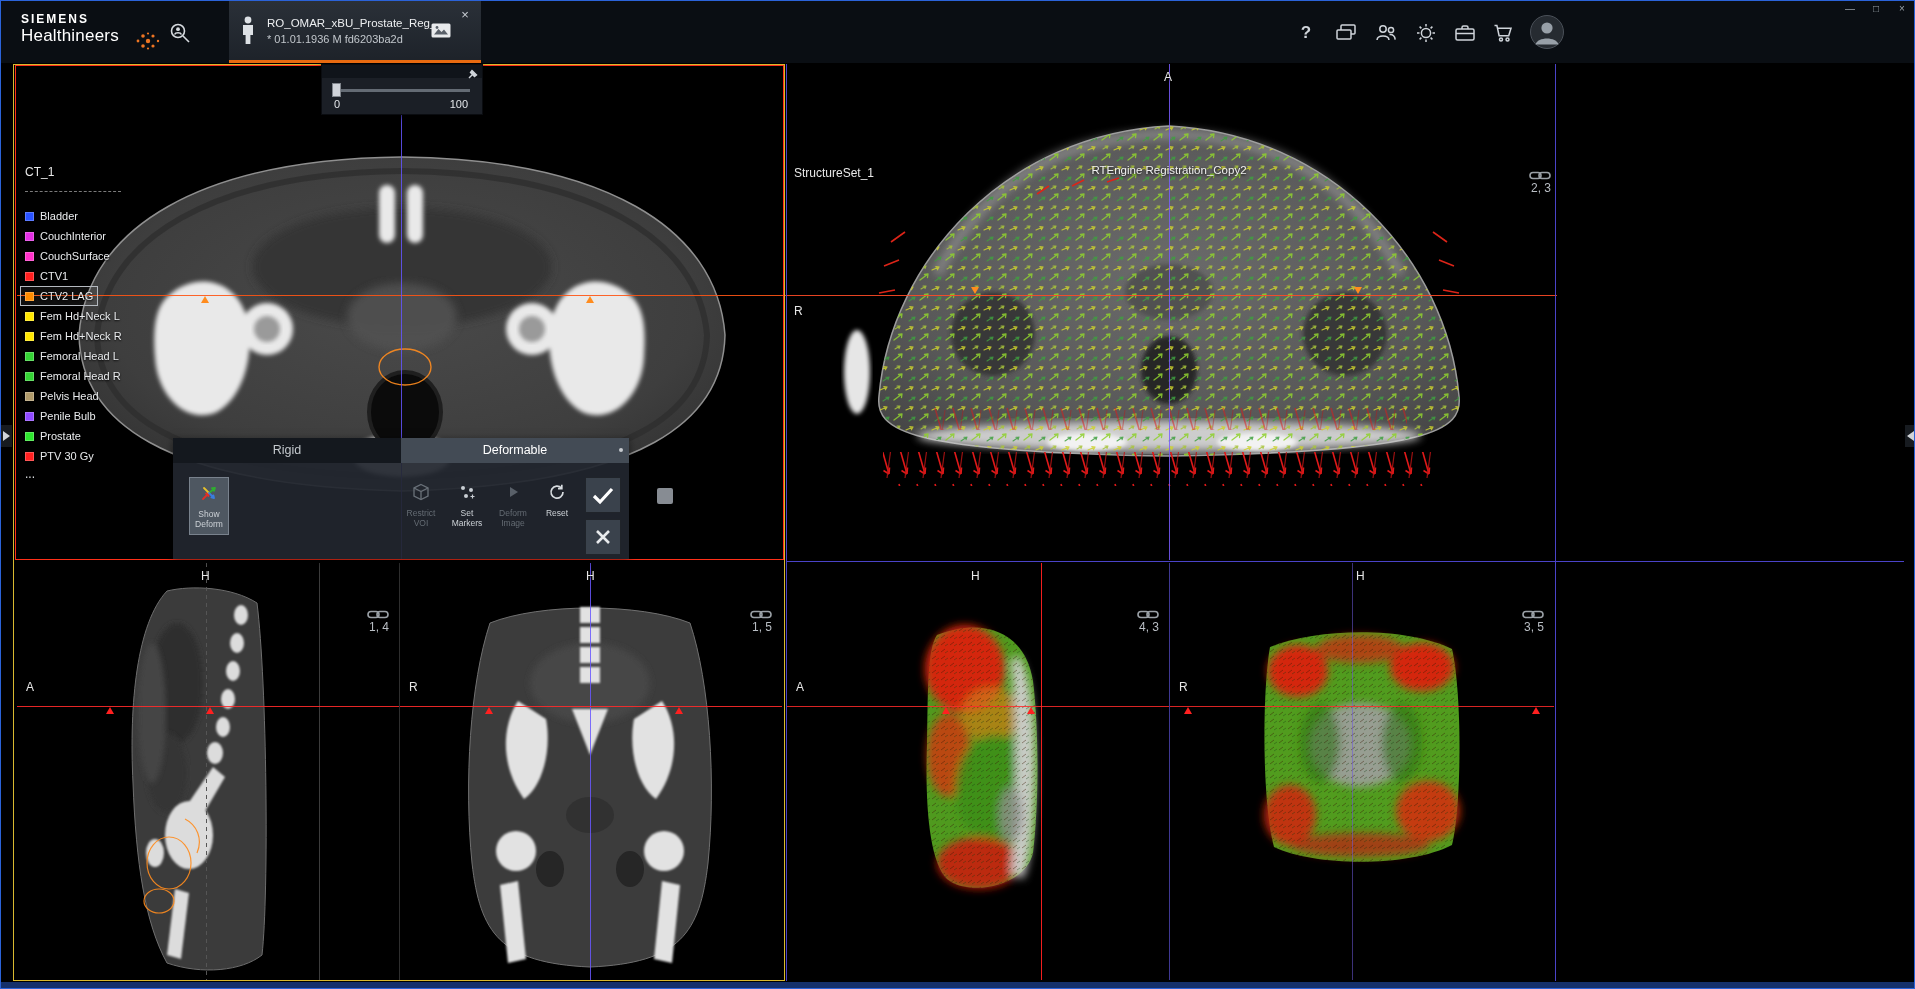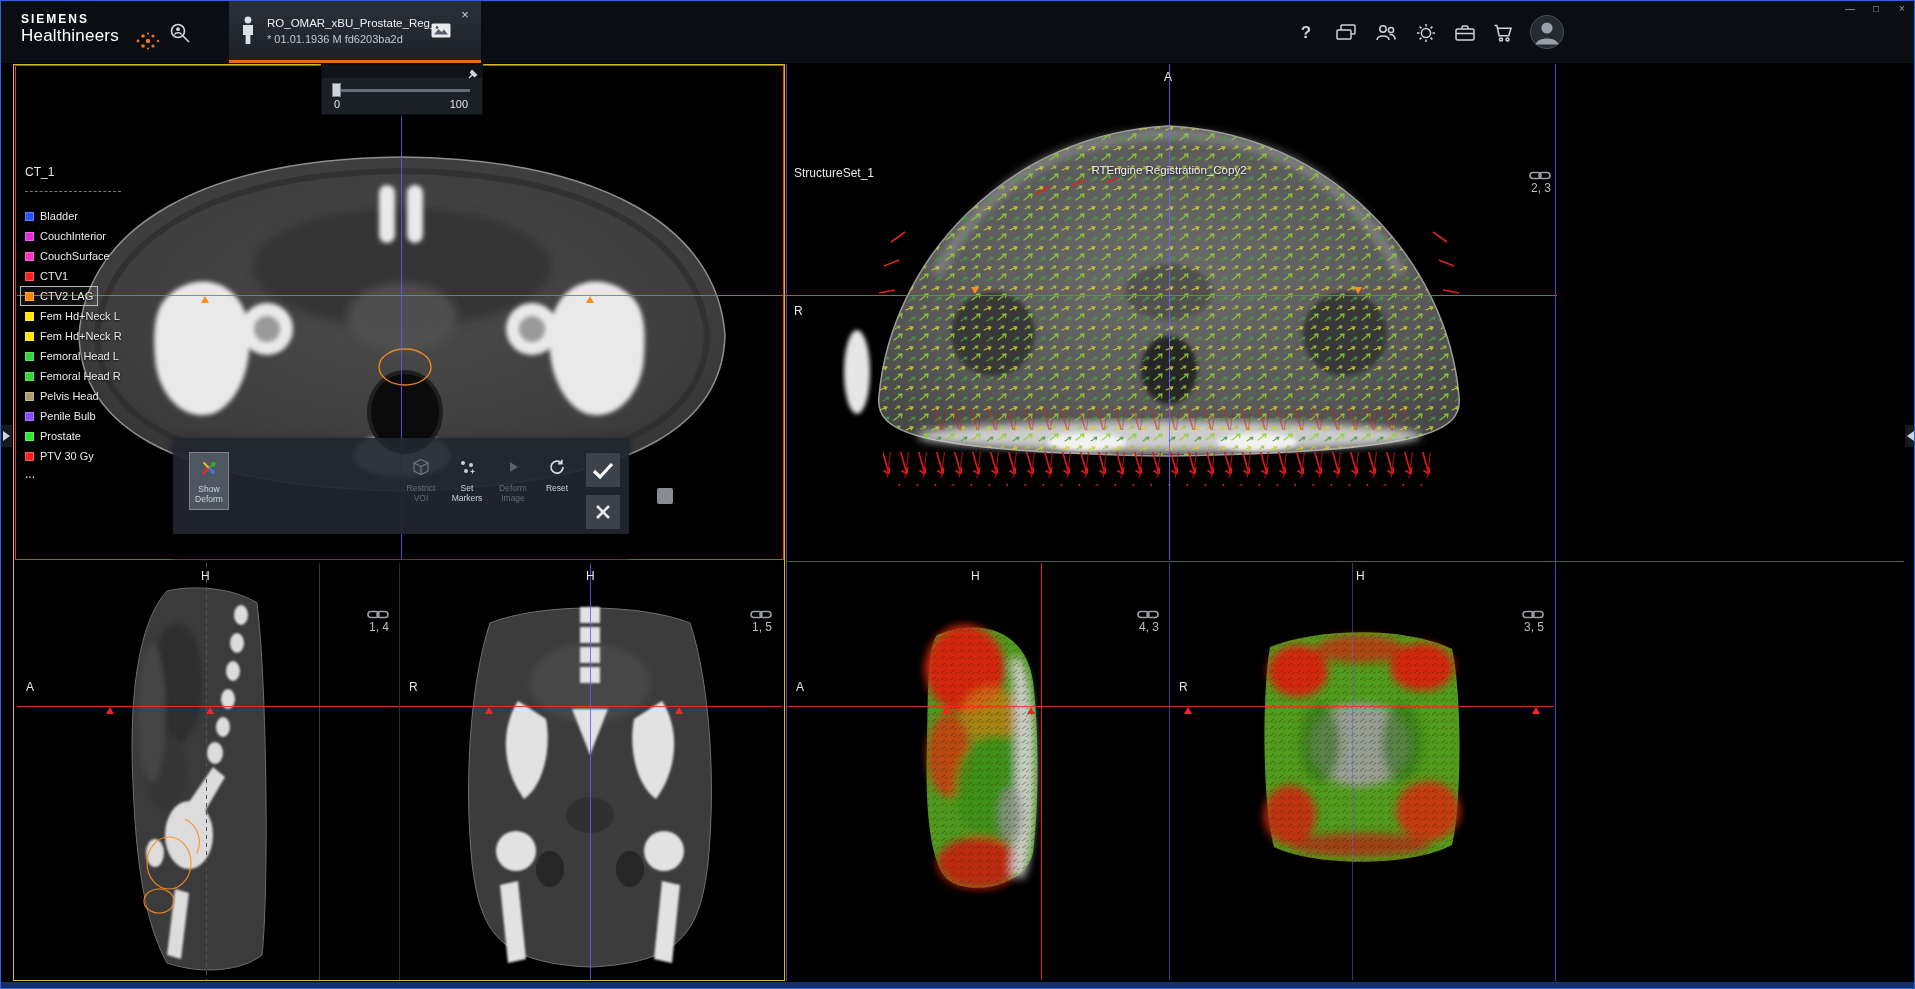--- a/index.html
+++ b/index.html
@@ -478,20 +478,25 @@
         </svg>
       </span>
     </div>
     <div class="rp-track"></div>
     <div class="rp-handle"></div>
     <span class="rp-min">0</span>
     <span class="rp-max">100</span>
   </div>
 
   <div class="reg-panel">
+    <div class="reg-tabs">
+      <div class="reg-tab">Rigid</div>
+      <div class="reg-tab active">Deformable</div>
+      <div class="reg-dot"></div>
+    </div>
     <div class="reg-body">
       <div class="tool-btn primary" style="left:16px">
         <span>
           <svg width="20" height="20" viewBox="0 0 20 20">
             <g stroke-width="1.8" fill="none" stroke-linecap="round">
               <path d="M4 16 L10 10 M10 10 L7 10.6 M10 10 L9.4 13" stroke="#e03028"></path>
               <path d="M10 10 L16 5 M16 5 L13 5.2 M16 5 L15 7.8" stroke="#2fae2f"></path>
               <path d="M5 5 L10 10" stroke="#e8c22a"></path>
               <path d="M10 10 L15 15 M15 15 L12.4 14.4 M15 15 L14.4 12.4" stroke="#3a7de0"></path>
             </g>

